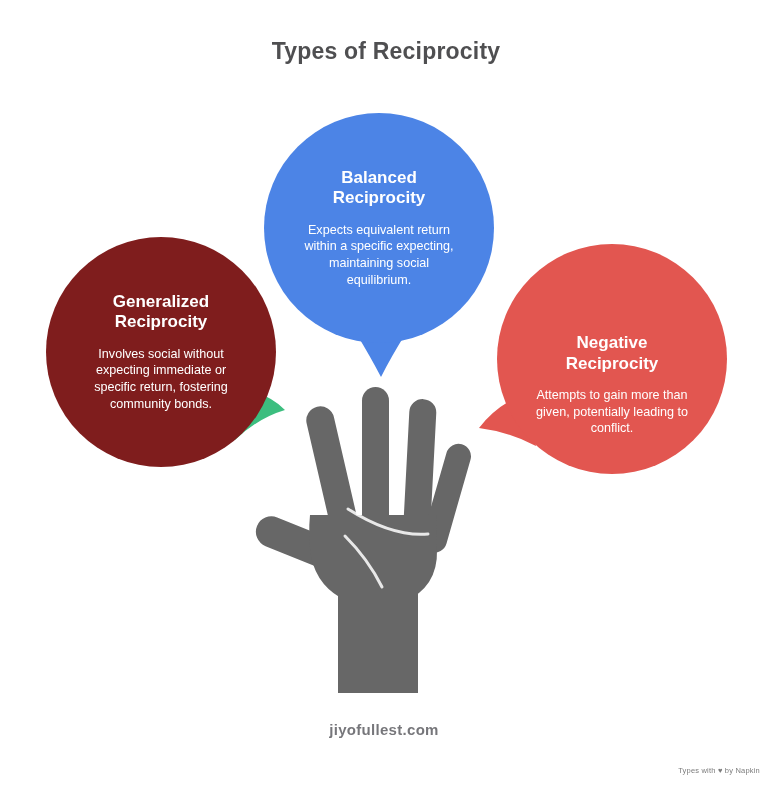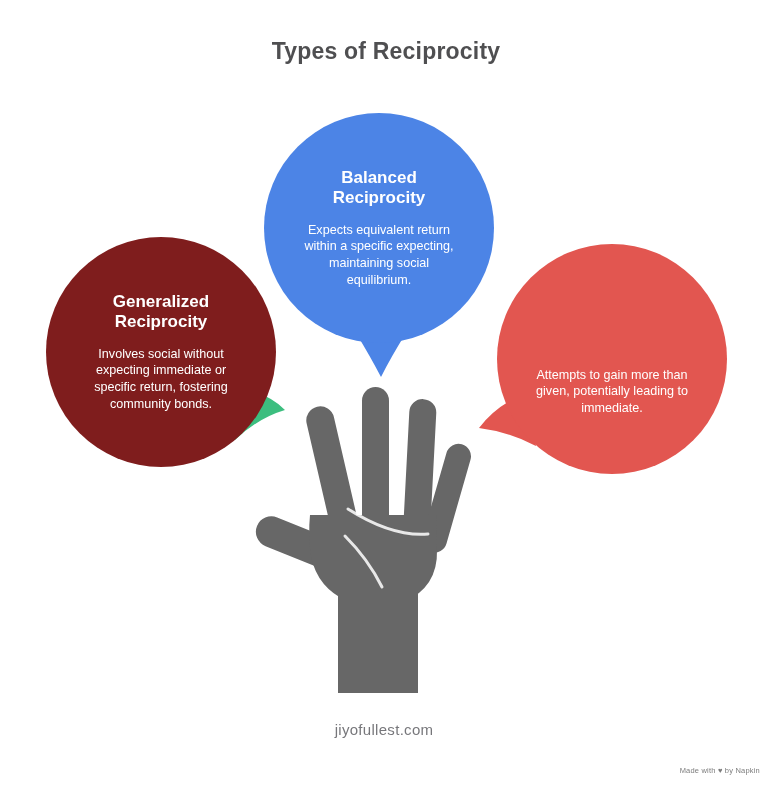--- a/index.html
+++ b/index.html
@@ -22,21 +22,21 @@
   .bubble-balanced{left:264px;top:113px;width:230px;height:230px;}
   .bubble-negative{left:497px;top:244px;width:230px;height:230px;padding-top:52px;}
   .bubble-negative p{max-width:152px;}
   .tail{position:absolute;}
   .tail-generalized{left:228px;top:372px;}
   .tail-balanced{left:353px;top:332px;}
   .tail-negative{left:474px;top:378px;}
   .hand{position:absolute;left:252px;top:385px;}
   .site{
     position:absolute;left:0;top:721px;width:768px;text-align:center;
-    font-size:15px;font-weight:400;letter-spacing:.3px;opacity:.8;
+    font-size:15px;font-weight:700;letter-spacing:.3px;opacity:.8;
   }
   .credit{
     position:absolute;right:8px;bottom:17px;font-size:7.5px;color:#6e6e6e;
     letter-spacing:.2px;opacity:.9;
   }
 </style>
 </head>
 <body>
 
 <div class="canvas">
@@ -56,21 +56,22 @@
   </svg>
   <div class="bubble bubble-balanced" style="background-color: rgb(76, 132, 230);">
     <h2>Balanced Reciprocity</h2>
     <p>Expects equivalent return within a specific expecting, maintaining social equilibrium.</p>
   </div>
 
   <svg class="tail tail-negative" width="70" height="72" viewBox="0 0 70 72">
     <path d="M66,10 Q26,22 5,50 Q36,54 62,68 Q56,37 66,10 Z" fill="#E25650"></path>
   </svg>
   <div class="bubble bubble-negative" style="background-color: rgb(226, 86, 80);">
-    <p>Attempts to gain more than given, potentially leading to immediate.</p>
+    <h2>Negative Reciprocity</h2>
+    <p>Attempts to gain more than given, potentially leading to conflict.</p>
   </div>
 
   <svg class="hand" width="230" height="310" viewBox="0 0 230 310">
     <g fill="#676767">
 
       <rect x="66" y="20" width="28" height="132" rx="14" transform="rotate(-13 80 86)"></rect>
 
       <rect x="110" y="2" width="27" height="160" rx="13.5"></rect>
 
       <rect x="154" y="14" width="27" height="152" rx="13.5" transform="rotate(3 167 90)"></rect>
@@ -85,15 +86,15 @@
     </g>
 
     <g fill="none" stroke="#FFFFFF" stroke-width="3" stroke-linecap="round" opacity="0.85">
       <path d="M96,124 Q140,152 176,149"></path>
       <path d="M93,151 Q116,174 130,202"></path>
     </g>
   </svg>
 
   <div class="site" style="color: rgb(85, 85, 90);">jiyofullest.com</div>
 
-  <div class="credit">Made with ♥ by Napkin</div>
+  <div class="credit">Types with ♥ by Napkin</div>
 
 </div>
 
 </body></html>

